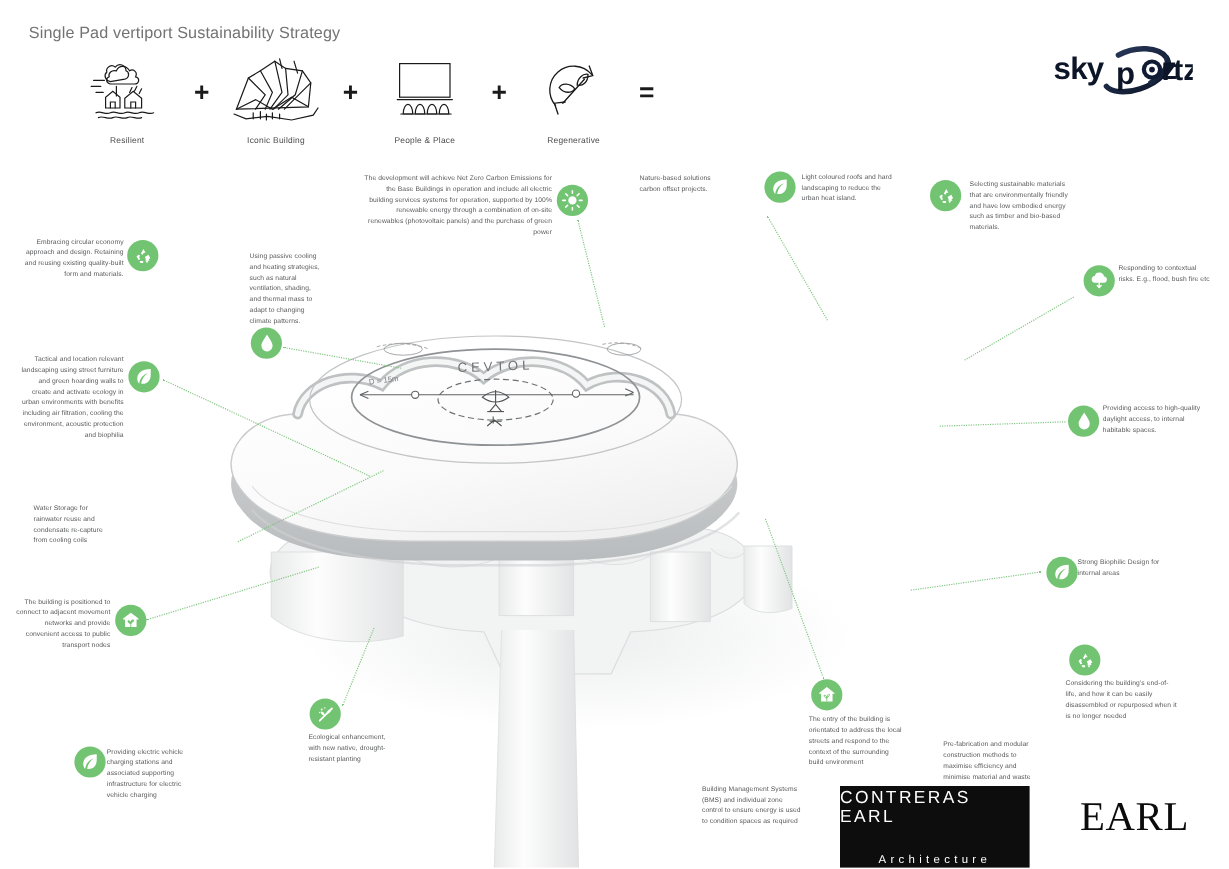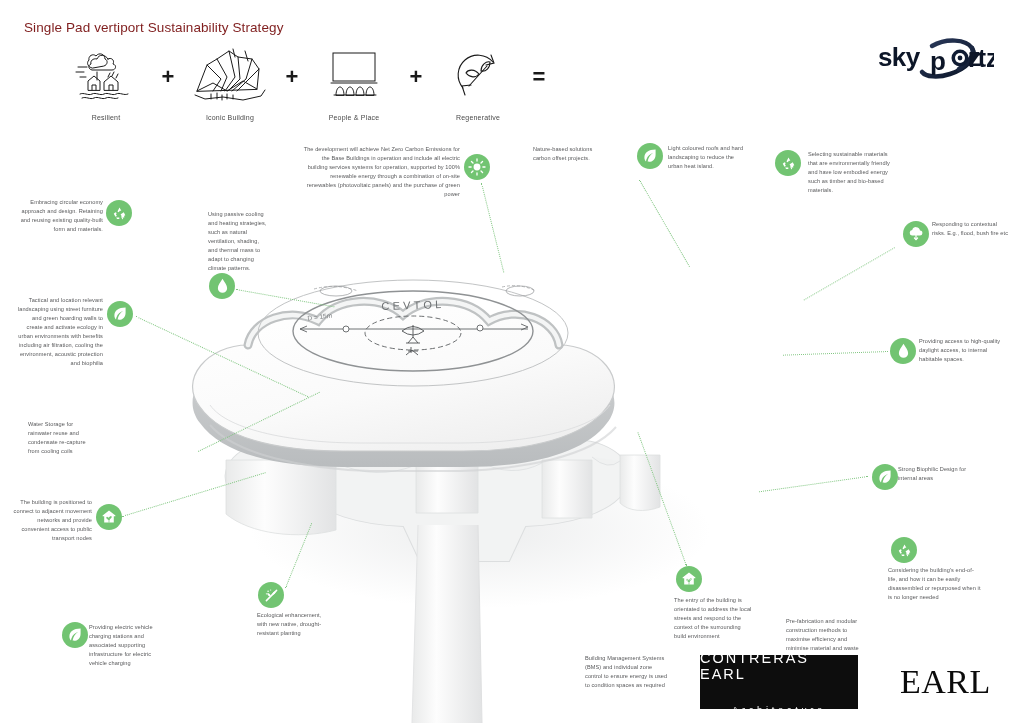--- a/index.html
+++ b/index.html
@@ -11,21 +11,21 @@
   }
   #page {
     position: relative;
     width: 1024px; height: 724px;
     background: #ffffff;
   }
 
   
   .page-title {
     position: absolute; left: 24px; top: 20px;
-    font-size: 13.5px; color: #7f1d1d; letter-spacing: 0.1px;
+    font-size: 13.5px; color: #737373; letter-spacing: 0.1px;
     white-space: nowrap;
   }
   .strategy-row {
     position: absolute; left: 58px; top: 46px;
     display: flex; align-items: flex-start;
   }
   .strategy-item {
     display: flex; flex-direction: column; align-items: center;
     width: 96px;
   }
@@ -46,21 +46,21 @@
     line-height: 1; width: 26px; text-align: center; padding-top: 20px;
   }
 
   
   .skyportz-logo {
     position: absolute; right: 30px; top: 34px;
     width: 118px; height: 48px;
   }
   .cea-logo {
     position: absolute; left: 700px; top: 655px;
-    width: 158px; height: 54px;
+    width: 158px; height: 68px;
     background: #0d0d0d;
     display: flex; flex-direction: column;
     align-items: center; justify-content: center;
   }
   .cea-line1 {
     color: #ffffff; font-size: 14.5px; letter-spacing: 2.0px;
     font-family: "Liberation Sans", sans-serif;
   }
   .cea-line2 {
     color: #ffffff; font-size: 9.5px; letter-spacing: 3.6px;

